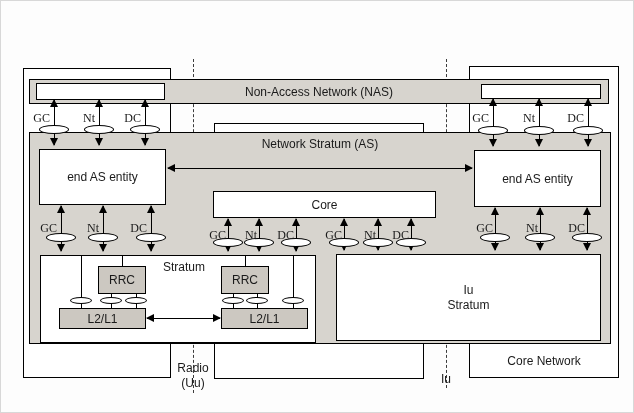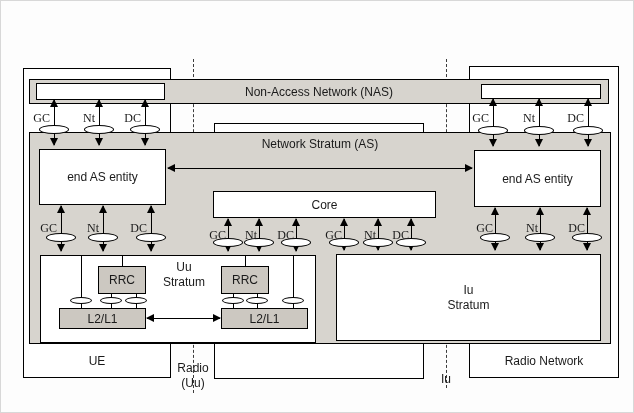--- a/index.html
+++ b/index.html
@@ -118,21 +118,20 @@
   <div class="sapl z5" style="left:558px;top:221px;width:26px;">DC</div>
   <div class="varrow" style="left:494px;top:207px;height:42px;"></div>
   <div class="varrow" style="left:539px;top:207px;height:42px;"></div>
   <div class="varrow" style="left:586px;top:207px;height:42px;"></div>
   <div class="ellipse" style="left:479px;top:232px;"></div>
   <div class="ellipse" style="left:524px;top:232px;"></div>
   <div class="ellipse" style="left:571px;top:232px;"></div>
 
   <div class="box z3" style="left:39px;top:254px;width:276px;height:88px;"></div>
   <div class="lbl z4" style="left:146px;top:259px;width:74px;text-align:center;line-height:15px;">
-    <span style="display:block;">Uu</span>
     <span style="display:block;">Stratum</span>
   </div>
 
   <div class="vline" style="left:80px;top:254px;height:53px;"></div>
   <div class="vline" style="left:292px;top:254px;height:53px;"></div>
   <div class="vline" style="left:121px;top:254px;height:11px;"></div>
   <div class="vline" style="left:244px;top:254px;height:11px;"></div>
   <div class="vline" style="left:110px;top:293px;height:14px;"></div>
   <div class="vline" style="left:135px;top:293px;height:14px;"></div>
   <div class="vline" style="left:232px;top:293px;height:14px;"></div>
@@ -152,22 +151,21 @@
   <div class="box block cc lbl z4" style="left:220px;top:307px;width:87px;height:21px;">L2/L1</div>
   <div class="harrow z4" style="left:146px;top:317px;width:73px;"></div>
 
   <div class="box cc lbl z3" style="left:335px;top:253px;width:265px;height:87px;line-height:15px;">
     <span>
       <span style="display:block;">Iu</span>
       <span style="display:block;">Stratum</span>
     </span>
   </div>
 
-  <div class="lbl z5" style="left:22px;top:353px;width:148px;text-align:center;">UE</div>
-  <div class="lbl z5" style="left:468px;top:353px;width:150px;text-align:center;">Radio Network</div>
+  <div class="lbl z5" style="left:468px;top:353px;width:150px;text-align:center;">Core Network</div>
 
   <div class="lbl z5" style="left:158px;top:360px;width:68px;text-align:center;line-height:15px;">
     <span style="display:block;">Radio</span>
     <span style="display:block;">(Uu)</span>
   </div>
   <div class="lbl z5" style="left:432px;top:371px;width:26px;text-align:center;">Iu</div>
 
 </div>
 
 </body></html>

